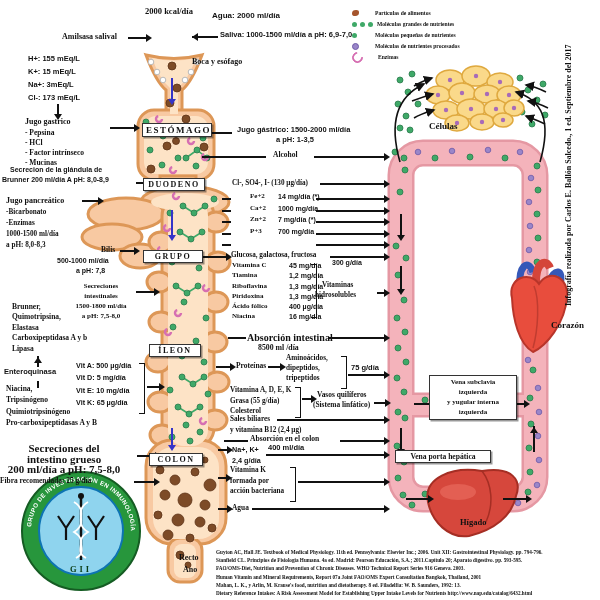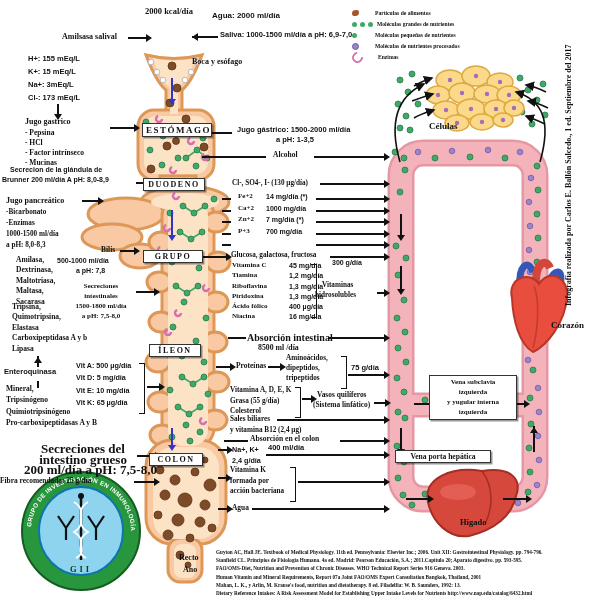--- a/index.html
+++ b/index.html
@@ -477,21 +477,21 @@
     </div>
   <div class="box" style="left:142px;top:123px;width:62px;font-size:9px">ESTÓMAGO</div>
   <div class="t sans" style="left:237px;top:126px;font-size:7.5px">Jugo gástrico: 1500-2000 ml/día</div>
   <div class="t sans" style="left:276px;top:136px;font-size:7.5px">a pH: 1-3,5</div>
   <div class="t wbg" style="left:270px;top:151px;font-size:7.5px">Alcohol</div>
 
   <div class="t sans" style="left:10px;top:166px;font-size:7px">Secrecion de la  glándula de</div>
   <div class="t sans" style="left:2px;top:176px;font-size:7px">Brunner 200 ml/día A pH: 8,0-8,9</div>
   <div class="box" style="left:143px;top:178px;width:54px;font-size:8px">DUODENO</div>
   <div class="t" style="left:232px;top:179px;font-size:7.2px">Cl-, SO4-, I- (130 µg/día)</div>
-  <div class="t rows" style="left:228px;top:193px;width:160px;font-size:7px">
+  <div class="t rows" style="left:240px;top:193px;width:160px;font-size:7px">
       <div style="height:11.6px">
       <span style="position:absolute;left:10px">Fe+2</span>
       <span class="sans" style="position:absolute;left:38px">14 mg/día (*)</span>
     </div>
       <div style="height:11.6px">
       <span style="position:absolute;left:10px">Ca+2</span>
       <span class="sans" style="position:absolute;left:38px">1000 mg/día</span>
     </div>
       <div style="height:11.6px">
       <span style="position:absolute;left:10px">Zn+2</span>
@@ -538,35 +538,28 @@
       <span class="sans" style="position:absolute;left:57px">400 µg/día</span>
     </div>
       <div style="height:10.3px">
       <span style="position:absolute;left:0">Niacina</span>
       <span class="sans" style="position:absolute;left:57px">16 mg/día</span>
     </div>
     </div>
   <div class="bracket" style="left:311px;top:264px;height:52px"></div>
   <div class="t" style="left:322px;top:281px;font-size:7.2px">Vitaminas</div>
   <div class="t" style="left:315px;top:291px;font-size:7.2px">hidrosolubles</div>
-  <div class="t rows" style="left:16px;top:256px;font-size:7.5px">
-      <div style="height:10.4px">Amilasa,</div>
-      <div style="height:10.4px">Dextrinasa,</div>
-      <div style="height:10.4px">Maltotriasa,</div>
-      <div style="height:10.4px">Maltasa,</div>
-      <div style="height:10.4px">Sacarasa</div>
-    </div>
   <div class="t ctr rows" style="left:68px;top:283px;width:66px;font-size:7px">
       <div style="height:10px">Secreciones</div>
       <div style="height:10px">intestinales</div>
       <div style="height:10px">1500-1800 ml/día</div>
       <div style="height:10px">a pH: 7,5-8,0</div>
     </div>
   <div class="t rows" style="left:12px;top:303px;font-size:7.5px">
-      <div style="height:10.4px">Tripsina,</div>
+      <div style="height:10.4px">Brunner,</div>
       <div style="height:10.4px">Quimotripsina,</div>
       <div style="height:10.4px">Elastasa</div>
       <div style="height:10.4px">Carboxipeptidasa A y b</div>
       <div style="height:10.4px">Lipasa</div>
     </div>
 
   <div class="box" style="left:149px;top:344px;width:44px;font-size:8px">ÍLEON</div>
   <div class="t" style="left:247px;top:332px;font-size:10px">Absorción intestinal</div>
   <div class="t" style="left:258px;top:344px;font-size:7.8px">8500 ml /día</div>
   <div class="t" style="left:236px;top:362px;font-size:7.5px">Proteínas</div>
@@ -580,37 +573,37 @@
   <div class="t sans" style="left:4px;top:368px;font-size:7.5px">Enteroquinasa</div>
   <div class="vshaft" style="left:37px;top:381px;height:7px;z-index:20;position:absolute"></div>
   <div class="t sans rows" style="left:76px;top:362px;font-size:7.2px">
       <div style="height:12.4px">Vit A: 500 µg/día</div>
       <div style="height:12.4px">Vit D: 5 mg/día</div>
       <div style="height:12.4px">Vit E: 10 mg/día</div>
       <div style="height:12.4px">Vit K: 65 µg/día</div>
     </div>
   <div class="bracket" style="left:139px;top:363px;height:49px"></div>
   <div class="t rows" style="left:6px;top:385px;font-size:7.5px">
-      <div style="height:11.3px">Mineral,</div>
+      <div style="height:11.3px">Niacina,</div>
       <div style="height:11.3px">Tripsinógeno</div>
       <div style="height:11.3px">Quimiotripsinógeno</div>
       <div style="height:11.3px">Pro-carboxipeptidasas A y B</div>
     </div>
   <div class="t rows" style="left:230px;top:386px;font-size:7.2px">
       <div style="height:10.6px">Vitamina A, D, E, K</div>
       <div style="height:10.6px">Grasa (55 g/día)</div>
       <div style="height:10.6px">Colesterol</div>
     </div>
   <div class="bracket" style="left:295px;top:387px;height:29px"></div>
   <div class="t" style="left:317px;top:391px;font-size:7.4px">Vasos quilíferos</div>
   <div class="t" style="left:313px;top:401px;font-size:7.4px">(Sistema linfático)</div>
   <div class="t" style="left:230px;top:415px;font-size:7.2px">Sales biliares</div>
   <div class="t" style="left:230px;top:426px;font-size:7.2px">y vitamina B12 (2,4 µg)</div>
 
-  <div class="t ctr rows" style="left:24px;top:442px;width:118px;font-size:13px">
+  <div class="t ctr rows" style="left:5px;top:442px;width:118px;font-size:11px">
       <div style="height:10.5px">Secreciones del</div>
       <div style="height:10.5px">intestino grueso</div>
       <div style="height:10.5px">200 ml/día a pH: 7,5-8,0</div>
     </div>
   <div class="t" style="left:0px;top:477px;font-size:7.4px">Fibra recomendada: 25 g/día</div>
   <div class="box" style="left:149px;top:453px;width:46px;font-size:8px">COLON</div>
   <div class="t" style="left:250px;top:435px;font-size:7.6px">Absorción en el colon</div>
   <div class="t sans" style="left:268px;top:444px;font-size:7.5px">400 ml/día</div>
   <div class="t sans" style="left:232px;top:446px;font-size:7.2px">Na+, K+</div>
   <div class="t sans" style="left:232px;top:457px;font-size:7.2px">2,4 g/día</div>

